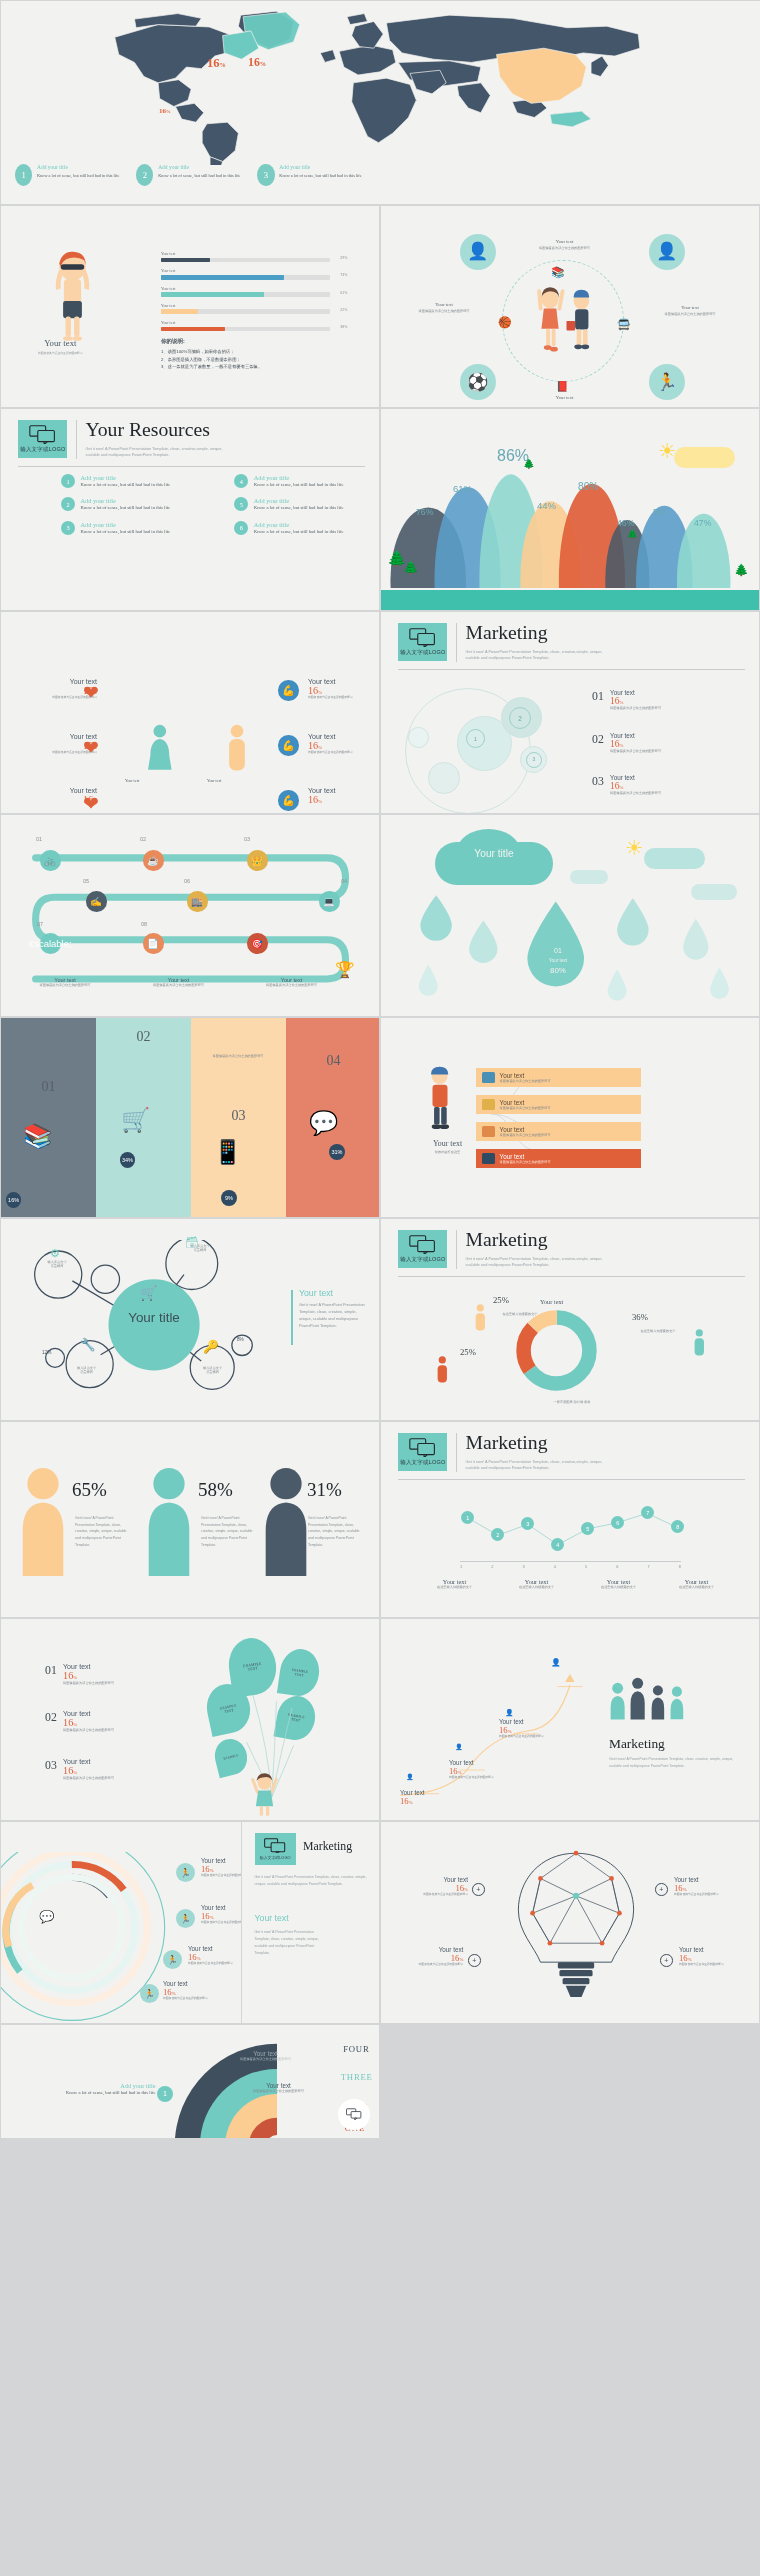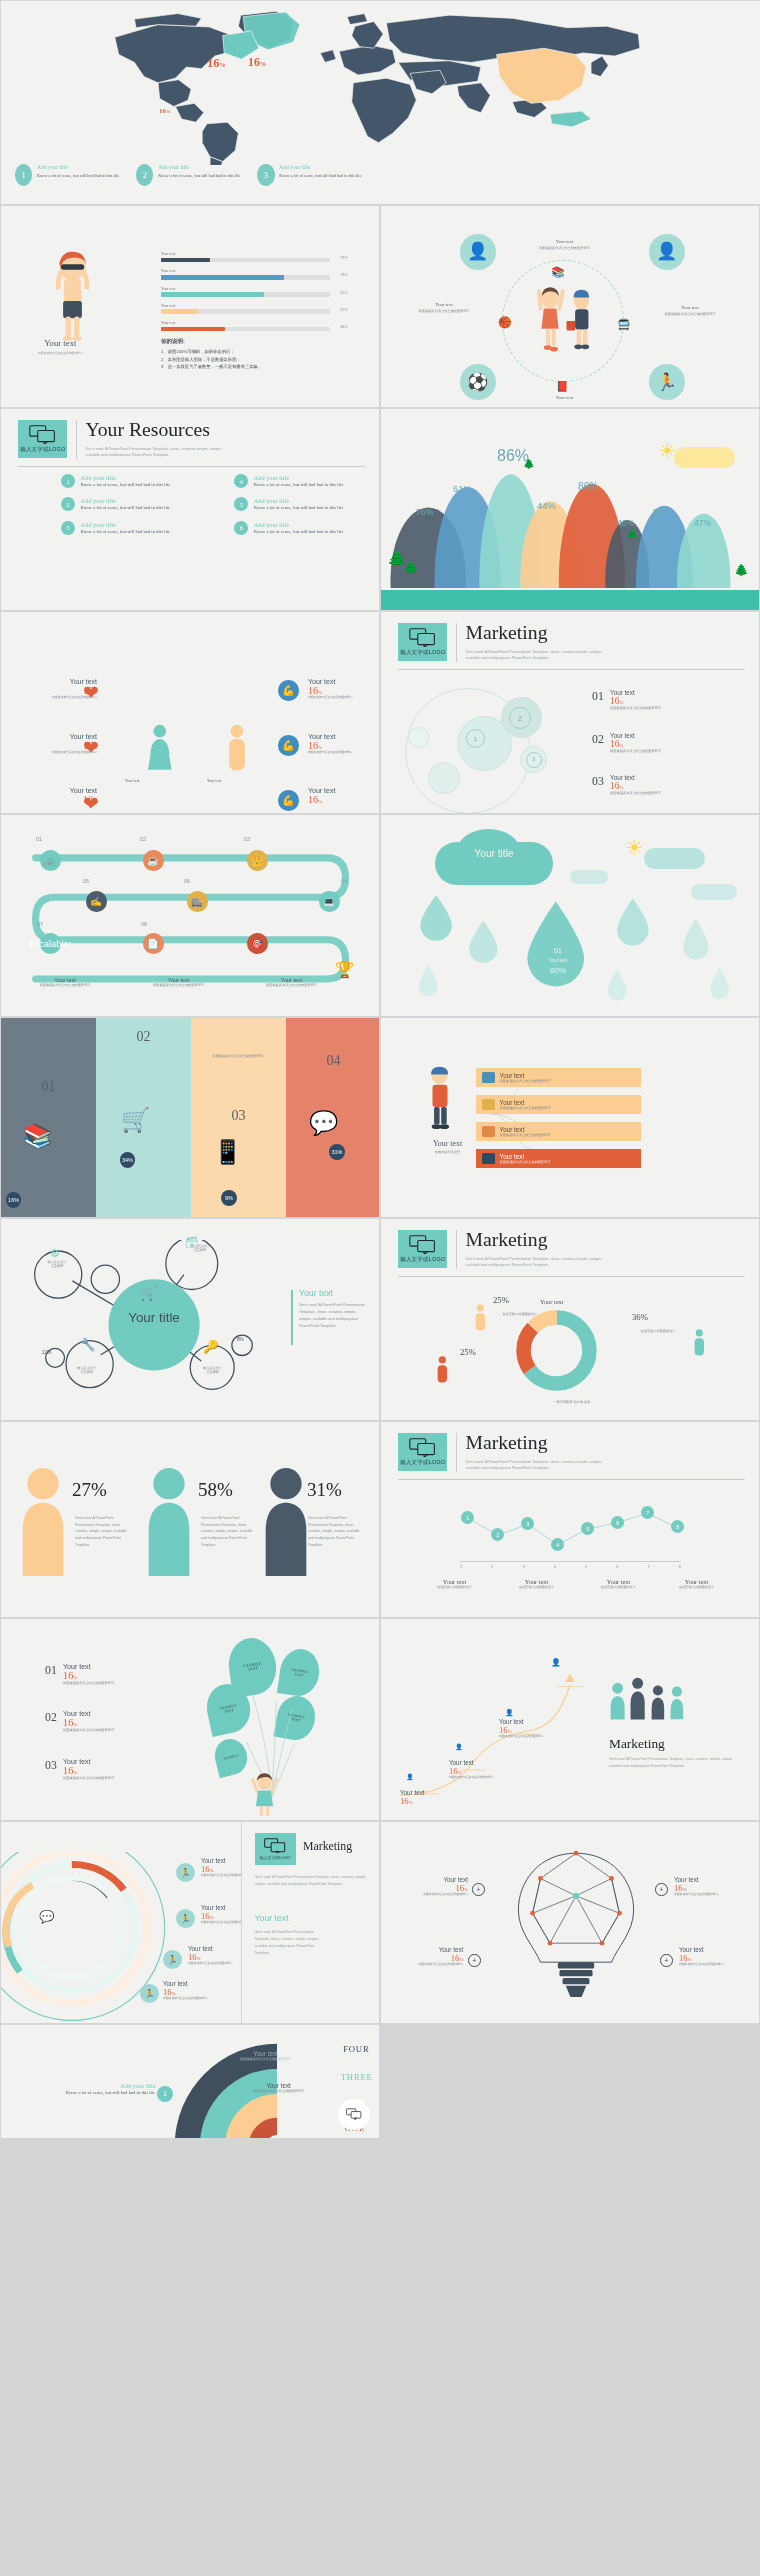--- a/index.html
+++ b/index.html
@@ -751,21 +751,21 @@
   </div>
 
   <div class="slide h250">
     <div class="p3" style="left:17.3px;">
       <svg width="50" height="112" viewBox="0 0 64 142">
         <circle cx="32" cy="22" r="20" fill="#fbcd93"></circle>
         <path d="M32,46 Q58,48 58,82 L58,140 L6,140 L6,82 Q6,48 32,46 Z" fill="#fbcd93"></path>
       </svg>
     </div>
     <div style="position:absolute;left:71px;top:57px;">
-      <span class="pc" style="font-family:'Liberation Serif',serif;font-size:19px;color:#22282d;">27%</span>
+      <span class="pc" style="font-family:'Liberation Serif',serif;font-size:19px;color:#22282d;">65%</span>
     </div>
     <div style="position:absolute;left:74px;top:93px;width:55px;font-size:3.5px;color:#8c9499;line-height:1.9;">Get it now! A PowerPoint Presentation Template, clean, creative, simple, unique, scalable and multipurpose PowerPoint Template.</div>
 
     <div class="p3" style="left:143px;">
       <svg width="50" height="112" viewBox="0 0 64 142">
         <circle cx="32" cy="22" r="20" fill="#72cbc1"></circle>
         <path d="M32,46 Q58,48 58,82 L58,140 L6,140 L6,82 Q6,48 32,46 Z" fill="#72cbc1"></path>
       </svg>
     </div>
     <div style="position:absolute;left:197px;top:57px;">

